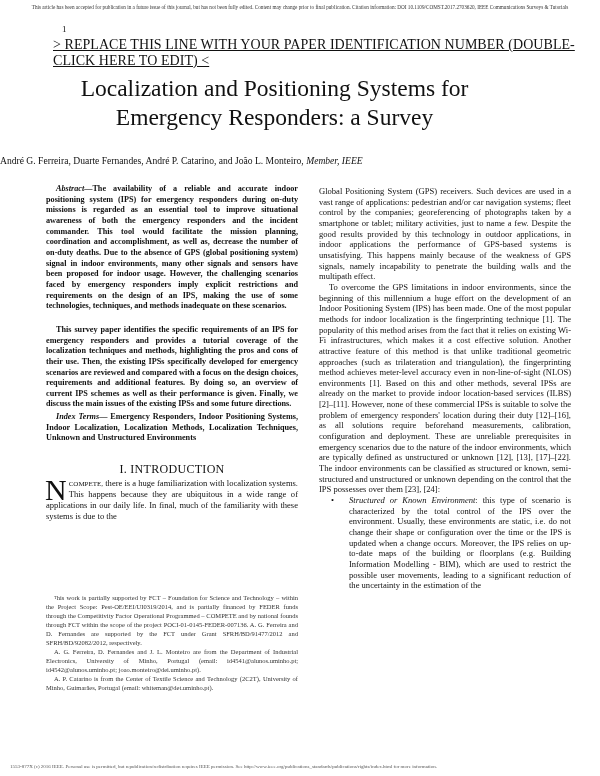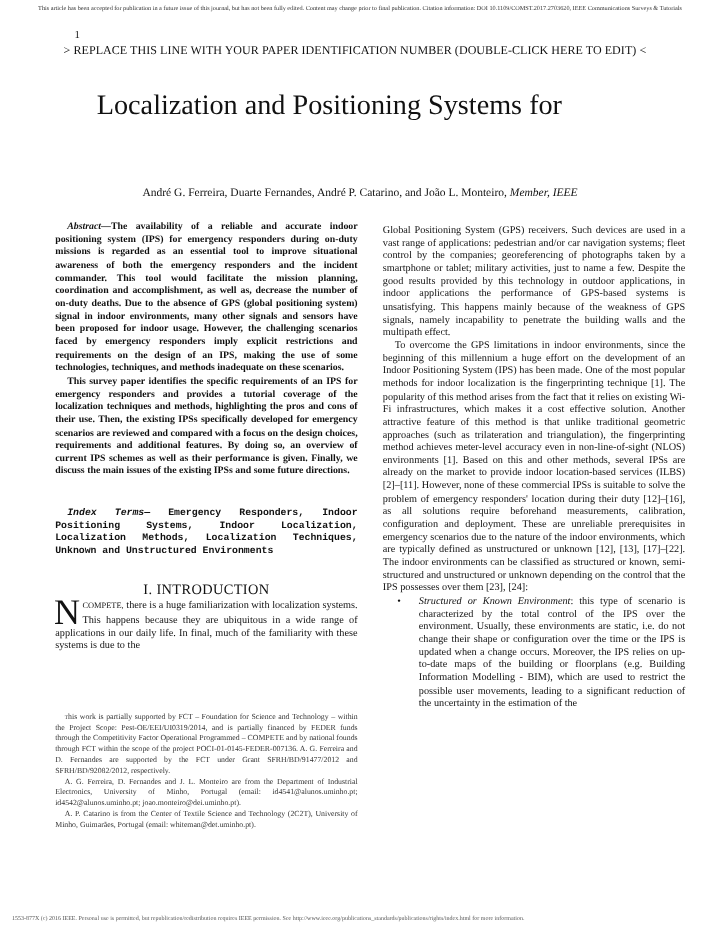--- a/index.html
+++ b/index.html
@@ -1,29 +1,29 @@
 <!DOCTYPE html>
 <html><head>
 <meta charset="utf-8">
 <style>
   html, body { margin:0; padding:0; background:#fff; }
   body { width:600px; height:776px; position:relative; overflow:hidden; font-family:"Liberation Serif", serif; color:#111; }
   .notice { position:absolute; top:3px; left:20px; width:560px; text-align:center; font-size:5.2px; line-height:8px; color:#333; }
   .page-num { position:absolute; top:24px; left:62px; font-size:9px; }
-  .replace-line { position:absolute; top:37px; left:53px; font-size:10px; letter-spacing:0.05px; }
+  .replace-line { position:absolute; top:37px; left:53px; font-size:14px; letter-spacing:0.05px;text-decoration:underline; }
   .title { position:absolute; top:74px; left:0; width:549px; text-align:center; font-size:23.5px; line-height:29px; }
-  .authors { position:absolute; top:155px; left:0; width:600px; text-align:center; font-size:9.6px; }
+  .authors { position:absolute; top:155px; left:0; width:600px; text-align:left; font-size:9.6px; }
   .authors i { font-style:italic; }
   .col { position:absolute; width:252px; font-size:8.55px; line-height:10.65px; text-align:justify; }
   .col-left { left:46px; top:184px; }
   .col-right { left:319px; top:186px; }
   .abstract p, .index-terms { margin:0; text-indent:10px; font-weight:bold; font-size:8.2px; line-height:10.65px; }
-  .abstract p + p { margin-top:1px; }
+  .abstract p + p { margin-top:13px; }
   .lbl { font-style:italic; }
-  .index-terms { margin-top:25px;font-family:Liberation Mono, monospace; }
+  .index-terms { margin-top:2px; }
   .section-heading { text-align:center; font-size:12px; margin:20px 0 3px 0; letter-spacing:0.3px; }
   .intro-p { margin:0; position:relative; }
   .dropcap { float:left; font-size:30px; line-height:22px; margin:1px 2px -2px -1px; }
   .smallcaps { font-size:7px; }
   .footnote { position:absolute; left:46px; top:593px; width:252px; font-size:6.5px; line-height:9px; color:#333; text-align:justify; }
   .footnote p { margin:0; text-indent:8px; }
   .fn-sup { font-size:4.5px; vertical-align:top; }
   .col-right p { margin:0; text-indent:10px; }
   .bullet-list { margin:0; padding:0; list-style:none; }
   .bullet-item { position:relative; padding-left:30px; }
@@ -33,20 +33,21 @@
 </style>
 </head>
 <body>
 
 <div class="notice">This article has been accepted for publication in a future issue of this journal, but has not been fully edited. Content may change prior to final publication. Citation information: DOI 10.1109/COMST.2017.2703620, IEEE Communications Surveys &amp; Tutorials</div>
 <div class="page-num">1</div>
 <div class="replace-line">&gt; REPLACE THIS LINE WITH YOUR PAPER IDENTIFICATION NUMBER (DOUBLE-CLICK HERE TO EDIT) &lt;</div>
 
 <div class="title">
   <div>Localization and Positioning Systems for</div>
+  <div>Emergency Responders: a Survey</div>
 </div>
 
 <div class="authors">
   <span>André G. Ferreira, Duarte Fernandes, André P. Catarino, and João L. Monteiro,</span>
   <i>Member, IEEE</i>
 </div>
 
 <div class="col col-left">
   <div class="abstract">
     <p><span class="lbl">Abstract</span><span>—The availability of a reliable and accurate indoor positioning system (IPS) for emergency responders during on-duty missions is regarded as an essential tool to improve situational awareness of both the emergency responders and the incident commander. This tool would facilitate the mission planning, coordination and accomplishment, as well as, decrease the number of on-duty deaths. Due to the absence of GPS (global positioning system) signal in indoor environments, many other signals and sensors have been proposed for indoor usage. However, the challenging scenarios faced by emergency responders imply explicit restrictions and requirements on the design of an IPS, making the use of some technologies, techniques, and methods inadequate on these scenarios.</span></p>

